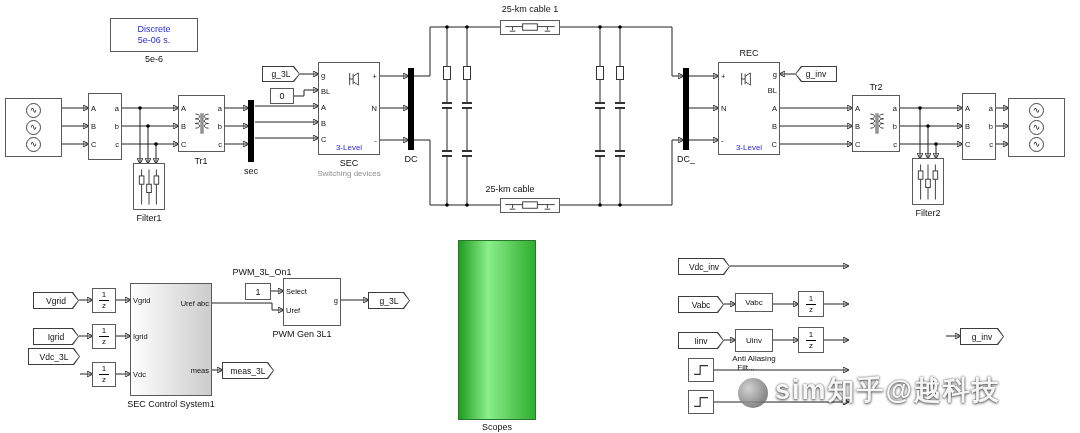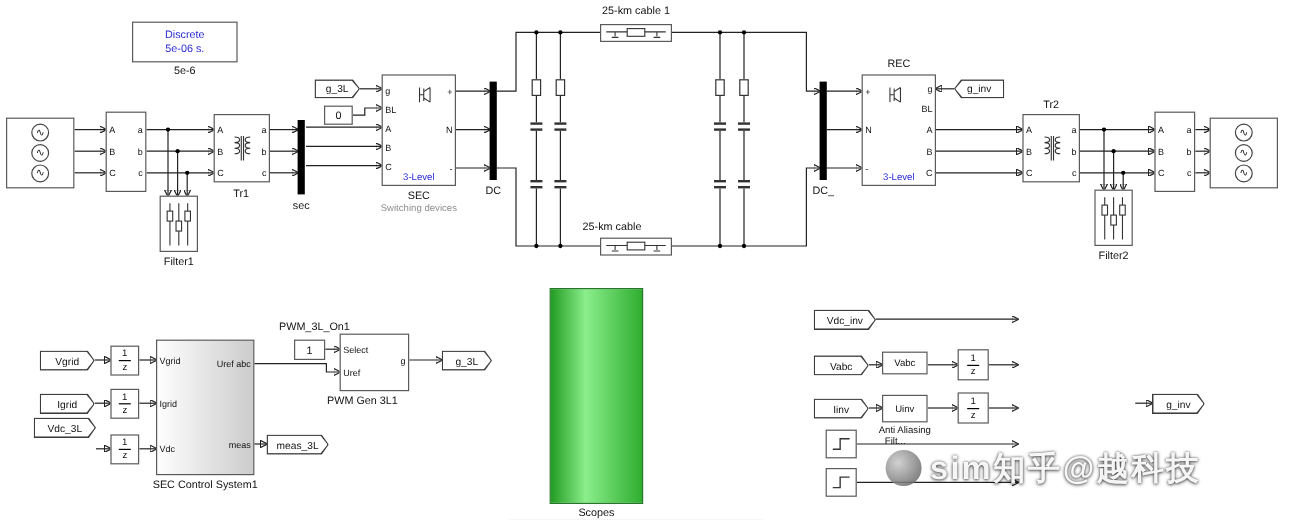--- a/index.html
+++ b/index.html
@@ -23,21 +23,21 @@
   .delay{display:flex;flex-direction:column;align-items:center;justify-content:center;font-size:8px;line-height:1}
   .fbar{width:10px;border-top:1px solid #000;margin:1px 0}
   .srcwrap{display:flex;flex-direction:column;align-items:center;justify-content:center;gap:2px;height:100%}
   .srccirc{width:13px;height:13px;border:1px solid #444;border-radius:50%;font-size:9px;
            line-height:12px;text-align:center;display:block}
   .grad-gray{background:linear-gradient(90deg,#fefefe 0%,#cccccc 100%)}
   .scopes{background:linear-gradient(90deg,#219c21 0%,#8bee8b 38%,#2fae2f 100%);border:1px solid #27772a}
   .rc{position:absolute;box-sizing:border-box;background:#fff}
   .rc.res{border:1px solid #333}
   .rc.cap{border-top:2px solid #333;border-bottom:2px solid #333}
-  .wm{position:absolute;display:flex;align-items:center;gap:7px;z-index:50;pointer-events:none}
+  .wm{position:absolute;display:flex;align-items:flex-end;gap:7px;z-index:50;pointer-events:none}
   .wm-circle{width:30px;height:30px;border-radius:50%;
              background:radial-gradient(circle at 35% 35%,#c9c9c9,#4f4f4f);opacity:.85}
   .wm-text{font-size:27px;font-weight:bold;color:rgba(255,255,255,.95);letter-spacing:2px;
            text-shadow:0 1px 3px rgba(0,0,0,.65),0 0 2px rgba(0,0,0,.55)}
   svg.wires{position:absolute;left:0;top:0;pointer-events:none}
   svg.wires path{stroke:#222;stroke-width:1;fill:none}
   svg.wires circle{fill:#000}
   .icon svg{display:block}
 </style>
 </head>

